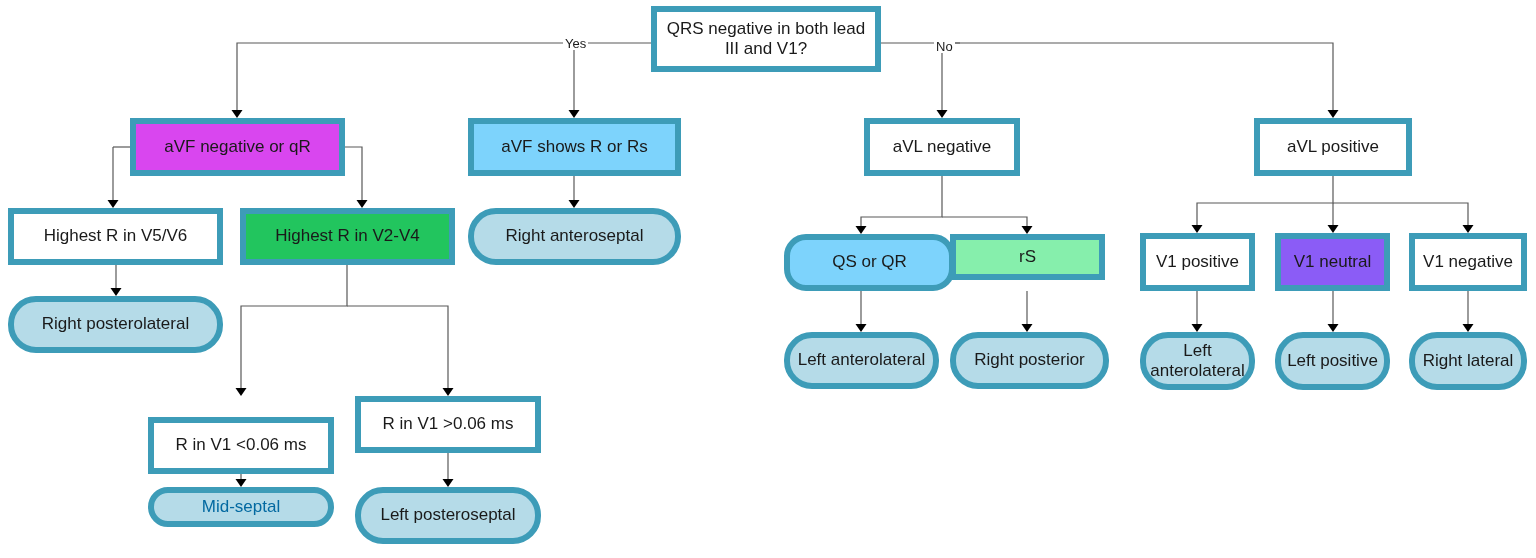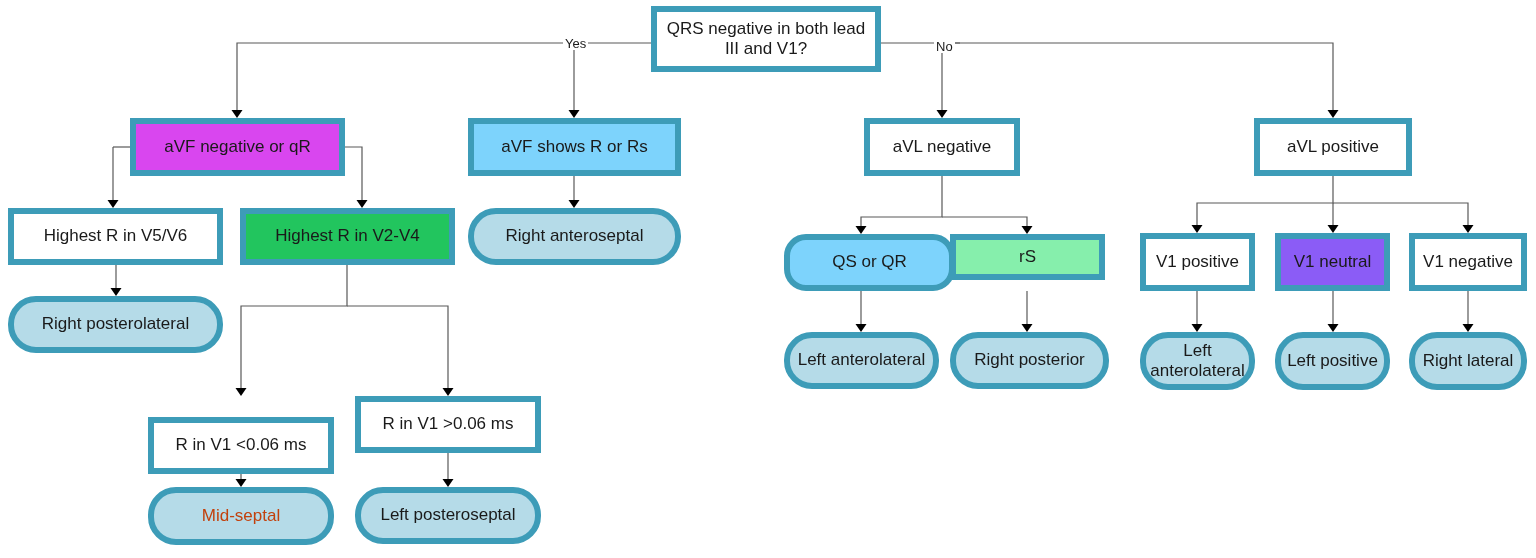--- a/index.html
+++ b/index.html
@@ -131,21 +131,21 @@
       <div class="node" style="left: 1409px; top: 233px; width: 118px; height: 58px; border-color: rgb(61, 156, 184); background: rgb(255, 255, 255); color: rgb(26, 26, 26);">V1 negative</div>
       <div class="node leaf" style="left: 8px; top: 296px; width: 215px; height: 57px; border-color: rgb(61, 156, 184); background: rgb(181, 219, 232); color: rgb(26, 26, 26);">Right posterolateral</div>
       <div class="node leaf" style="left: 784px; top: 332px; width: 155px; height: 57px; border-color: rgb(61, 156, 184); background: rgb(181, 219, 232); color: rgb(26, 26, 26);">Left anterolateral</div>
       <div class="node leaf" style="left: 950px; top: 332px; width: 159px; height: 57px; border-color: rgb(61, 156, 184); background: rgb(181, 219, 232); color: rgb(26, 26, 26);">Right posterior</div>
       <div class="node leaf" style="left: 1140px; top: 332px; width: 115px; height: 58px; border-color: rgb(61, 156, 184); background: rgb(181, 219, 232); color: rgb(26, 26, 26);">Left
 anterolateral</div>
       <div class="node leaf" style="left: 1275px; top: 332px; width: 115px; height: 58px; border-color: rgb(61, 156, 184); background: rgb(181, 219, 232); color: rgb(26, 26, 26);">Left positive</div>
       <div class="node leaf" style="left: 1409px; top: 332px; width: 118px; height: 58px; border-color: rgb(61, 156, 184); background: rgb(181, 219, 232); color: rgb(26, 26, 26);">Right lateral</div>
       <div class="node" style="left: 148px; top: 396px; width: 186px; height: 57px; border-color: rgb(61, 156, 184); background: rgb(255, 255, 255); color: rgb(26, 26, 26); margin-top: 21px;">R in V1 &lt;0.06 ms</div>
       <div class="node" style="left: 355px; top: 396px; width: 186px; height: 57px; border-color: rgb(61, 156, 184); background: rgb(255, 255, 255); color: rgb(26, 26, 26);">R in V1 &gt;0.06 ms</div>
-      <div class="node leaf" style="left: 148px; top: 487px; width: 186px; height: 58px; border-color: rgb(61, 156, 184); background: rgb(181, 219, 232); color: #c2410c;">Mid-septal</div>
+      <div class="node leaf" style="left: 148px; top: 487px; width: 186px; height: 40px; border-color: rgb(61, 156, 184); background: rgb(181, 219, 232); color: #0369a1;">Mid-septal</div>
       <div class="node leaf" style="left: 355px; top: 487px; width: 186px; height: 57px; border-color: rgb(61, 156, 184); background: rgb(181, 219, 232); color: rgb(26, 26, 26);">Left posteroseptal</div>
     </div>
   <div id="labels-layer">
       <div class="edge-label" style="left: 563px; top: 37px; color: rgb(26, 26, 26);">Yes</div>
       <div class="edge-label" style="left: 934px; top: 40px; color: rgb(26, 26, 26);">No</div>
     </div>
 
 </div>
 
 </body></html>

